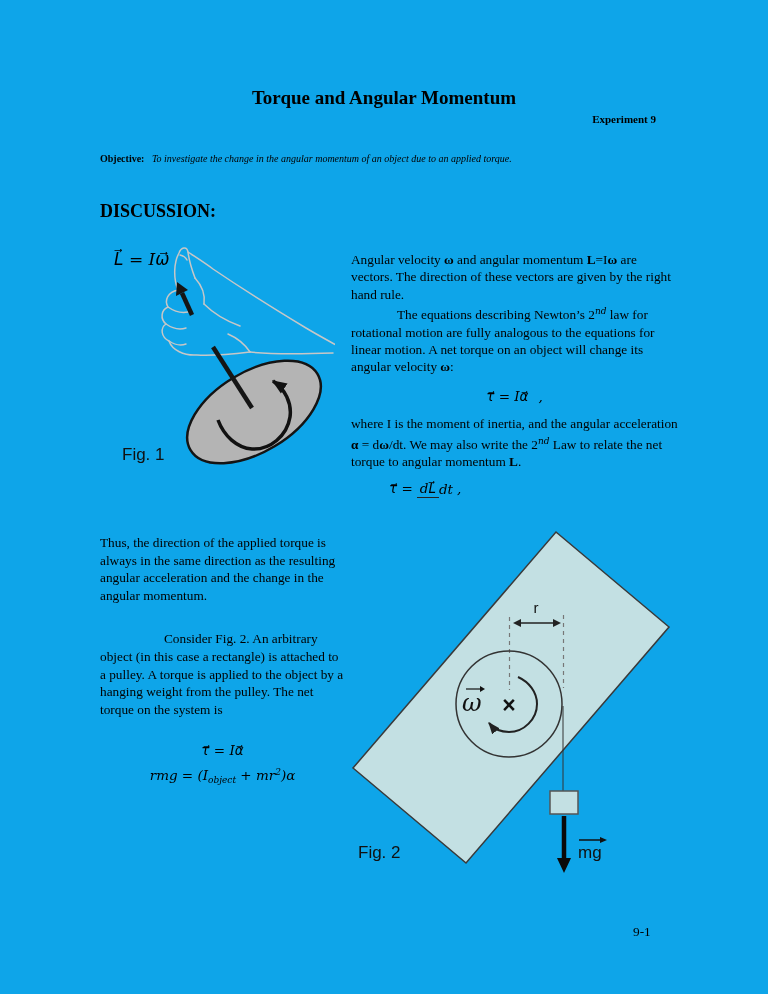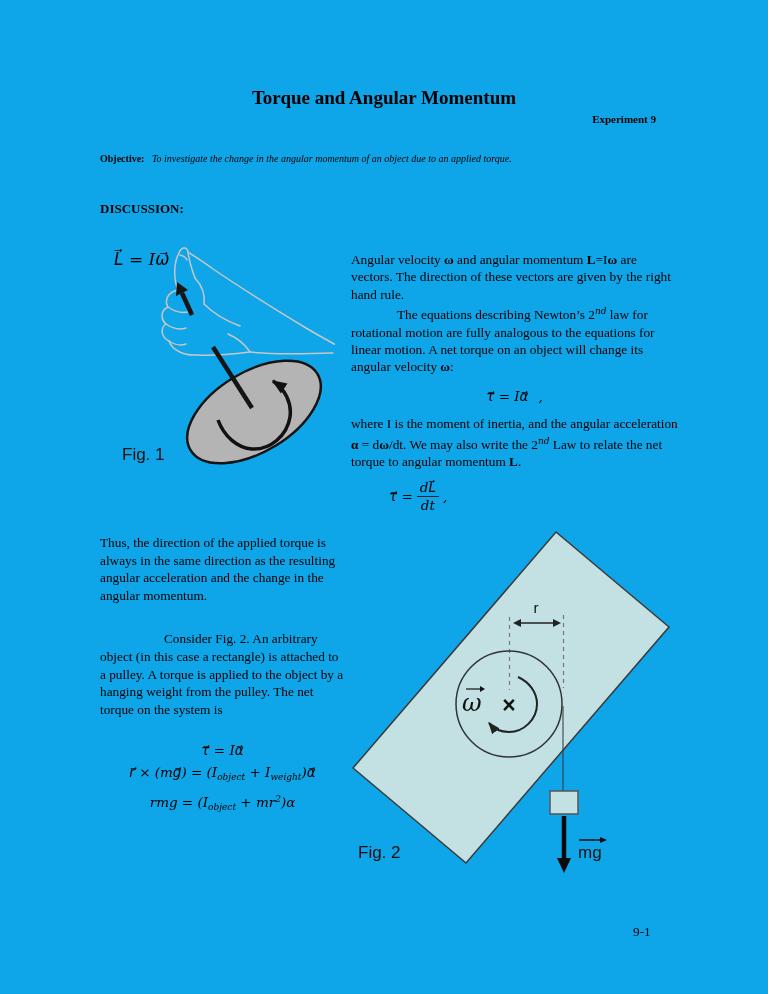--- a/index.html
+++ b/index.html
@@ -4,30 +4,30 @@
 <style>
   html,body{margin:0;padding:0;background:#ffffff;}
   .page{position:relative;width:768px;height:994px;background:#0ea5e9;overflow:hidden;
         font-family:"Liberation Serif",serif;color:#000;}
   .title{position:absolute;top:87px;left:0;width:768px;text-align:center;
          font-size:19px;font-weight:bold;}
   .experiment{position:absolute;top:113px;right:112px;font-size:11px;font-weight:bold;}
   .objective{position:absolute;top:150px;left:100px;width:558px;font-size:10px;line-height:17.5px;}
   .objective .lbl{font-weight:bold;}
   .objective .txt{font-style:italic;}
-  .discussion{position:absolute;top:201px;left:100px;font-size:13px;font-weight:bold;}
+  .discussion{position:absolute;top:201px;left:100px;font-size:18px;font-weight:bold;}
   .fig1-eq{position:absolute;top:249px;left:114px;font-size:17px;text-align:right;}
   .eq{font-family:"DejaVu Serif","DejaVu Sans",serif;font-style:italic;}
   .rcol{position:absolute;top:233px;left:351px;width:327px;font-size:13.3px;line-height:17.4px;margin-top:18px;}
   .rcol p{margin:0;}
   .rcol .indent{text-indent:46px;}
   .eqc{text-align:center;margin:12px 0 10px 0;font-size:13.5px;}
   .eqc .comma{margin-left:10px;}
   .eqf{margin:10px 0 0 38px;font-size:13.5px;display:flex;align-items:center;}
-  .frac{display:inline-flex;flex-direction:column;align-items:center;margin:0 4px;line-height:15px;}
+  .frac{display:inline-flex;flex-direction:row;align-items:center;margin:0 4px;line-height:15px;}
   .frac .num{border-bottom:1px solid #222;padding:0 3px 1px 3px;}
   .frac .den{padding-top:1px;}
   .lcol{position:absolute;top:534px;left:100px;width:245px;font-size:13.3px;line-height:17.6px;}
   .lcol p{margin:0;}
   .lcol .p2{text-indent:64px;margin-top:26px;margin-bottom:24px;}
   .leq{text-align:center;margin:4px 0;font-size:13.5px;}
   sub.eq{font-size:9px;vertical-align:-3px;}
   sup.eq{font-size:9px;vertical-align:5px;}
   .sym{font-weight:bold;}
   .pagenum{position:absolute;top:924px;left:633px;font-size:13.3px;}
@@ -96,21 +96,20 @@
           <span class="den eq">dt</span>
         </span>
       <span class="eq">,</span>
     </div>
   </div>
 
   <div class="lcol">
     <p>Thus, the direction of the applied torque is always in the same direction as the resulting angular acceleration and the change in the angular momentum.</p>
     <p class="p2">Consider Fig. 2.  An arbitrary object (in this case a rectangle) is attached to a pulley.  A torque is applied to the object by a hanging weight from the pulley.  The net torque on the system is</p>
     <div class="leq"><span class="eq">τ⃗ = Iα⃗</span></div>
-    <div class="leq"><span class="eq">r⃗ × (mg⃗) = (I</span><sub class="eq">object</sub><span class="eq"> + I</span><sub class="eq">weight</sub><span class="eq">)α⃗</span></div>
     <div class="leq"><span class="eq">rmg = (I</span><sub class="eq">object</sub><span class="eq"> + mr</span><sup class="eq">2</sup><span class="eq">)α</span></div>
   </div>
 
   <svg id="fig2-svg" width="420" height="360" viewBox="0 0 420 360">
     <defs>
       <marker id="f2md" viewBox="0 0 10 8" refX="9" refY="4" markerWidth="12" markerHeight="10" markerUnits="userSpaceOnUse" orient="auto">
         <path d="M0,0 L10,4 L0,8 Z" fill="#222"></path>
       </marker>
     </defs>
     <polygon points="206,12 319,107 116,343 3,248" stroke="#3a3a3a" stroke-width="1.5" fill="#c3e0e3"></polygon>

